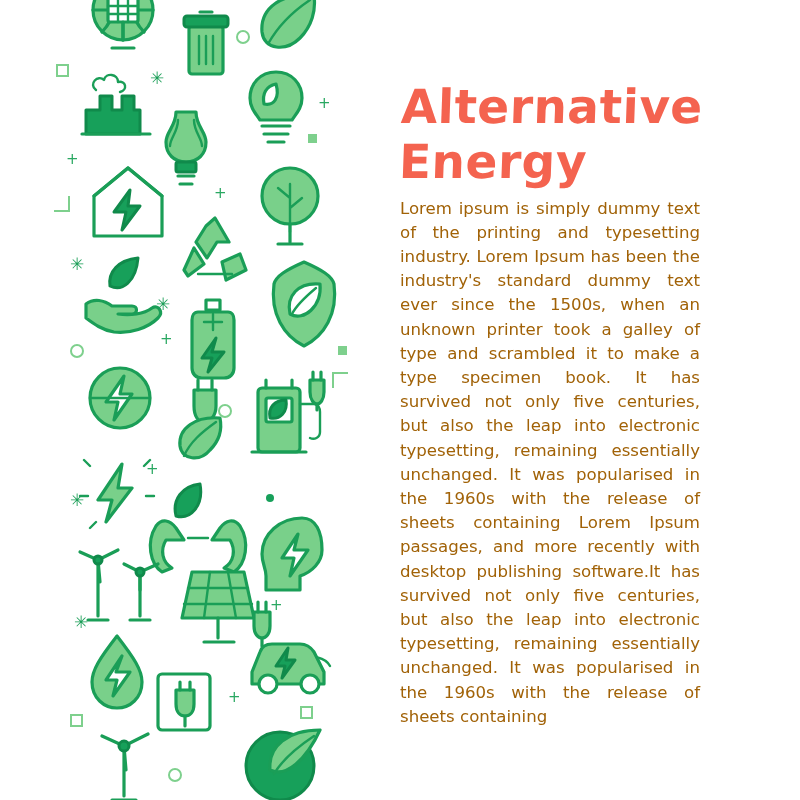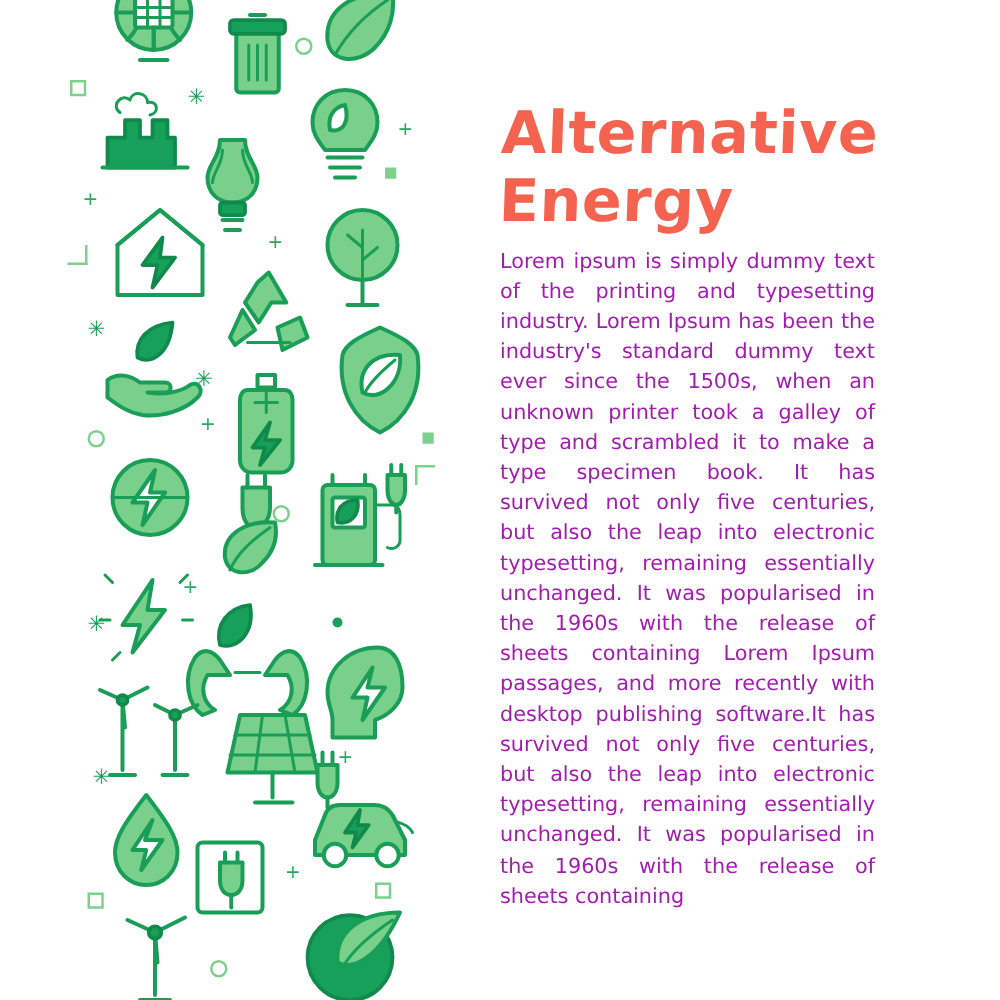--- a/index.html
+++ b/index.html
@@ -93,21 +93,21 @@
     letter-spacing: 0.5px;
     text-transform: none;
     transform: skewX(-2deg);
   }
   .title .line2 { display: block; }
   .body-text {
     position: absolute;
     left: 0;
     top: 180px;
     width: 300px;
-    color: #a21caf;
+    color: #a16207;
     font-family: "DejaVu Sans", sans-serif;
     font-size: 16.6px;
     line-height: 24.2px;
     text-align: justify;
     text-justify: inter-word;
     hyphens: none;
   }
 </style>
 </head>
 <body>

